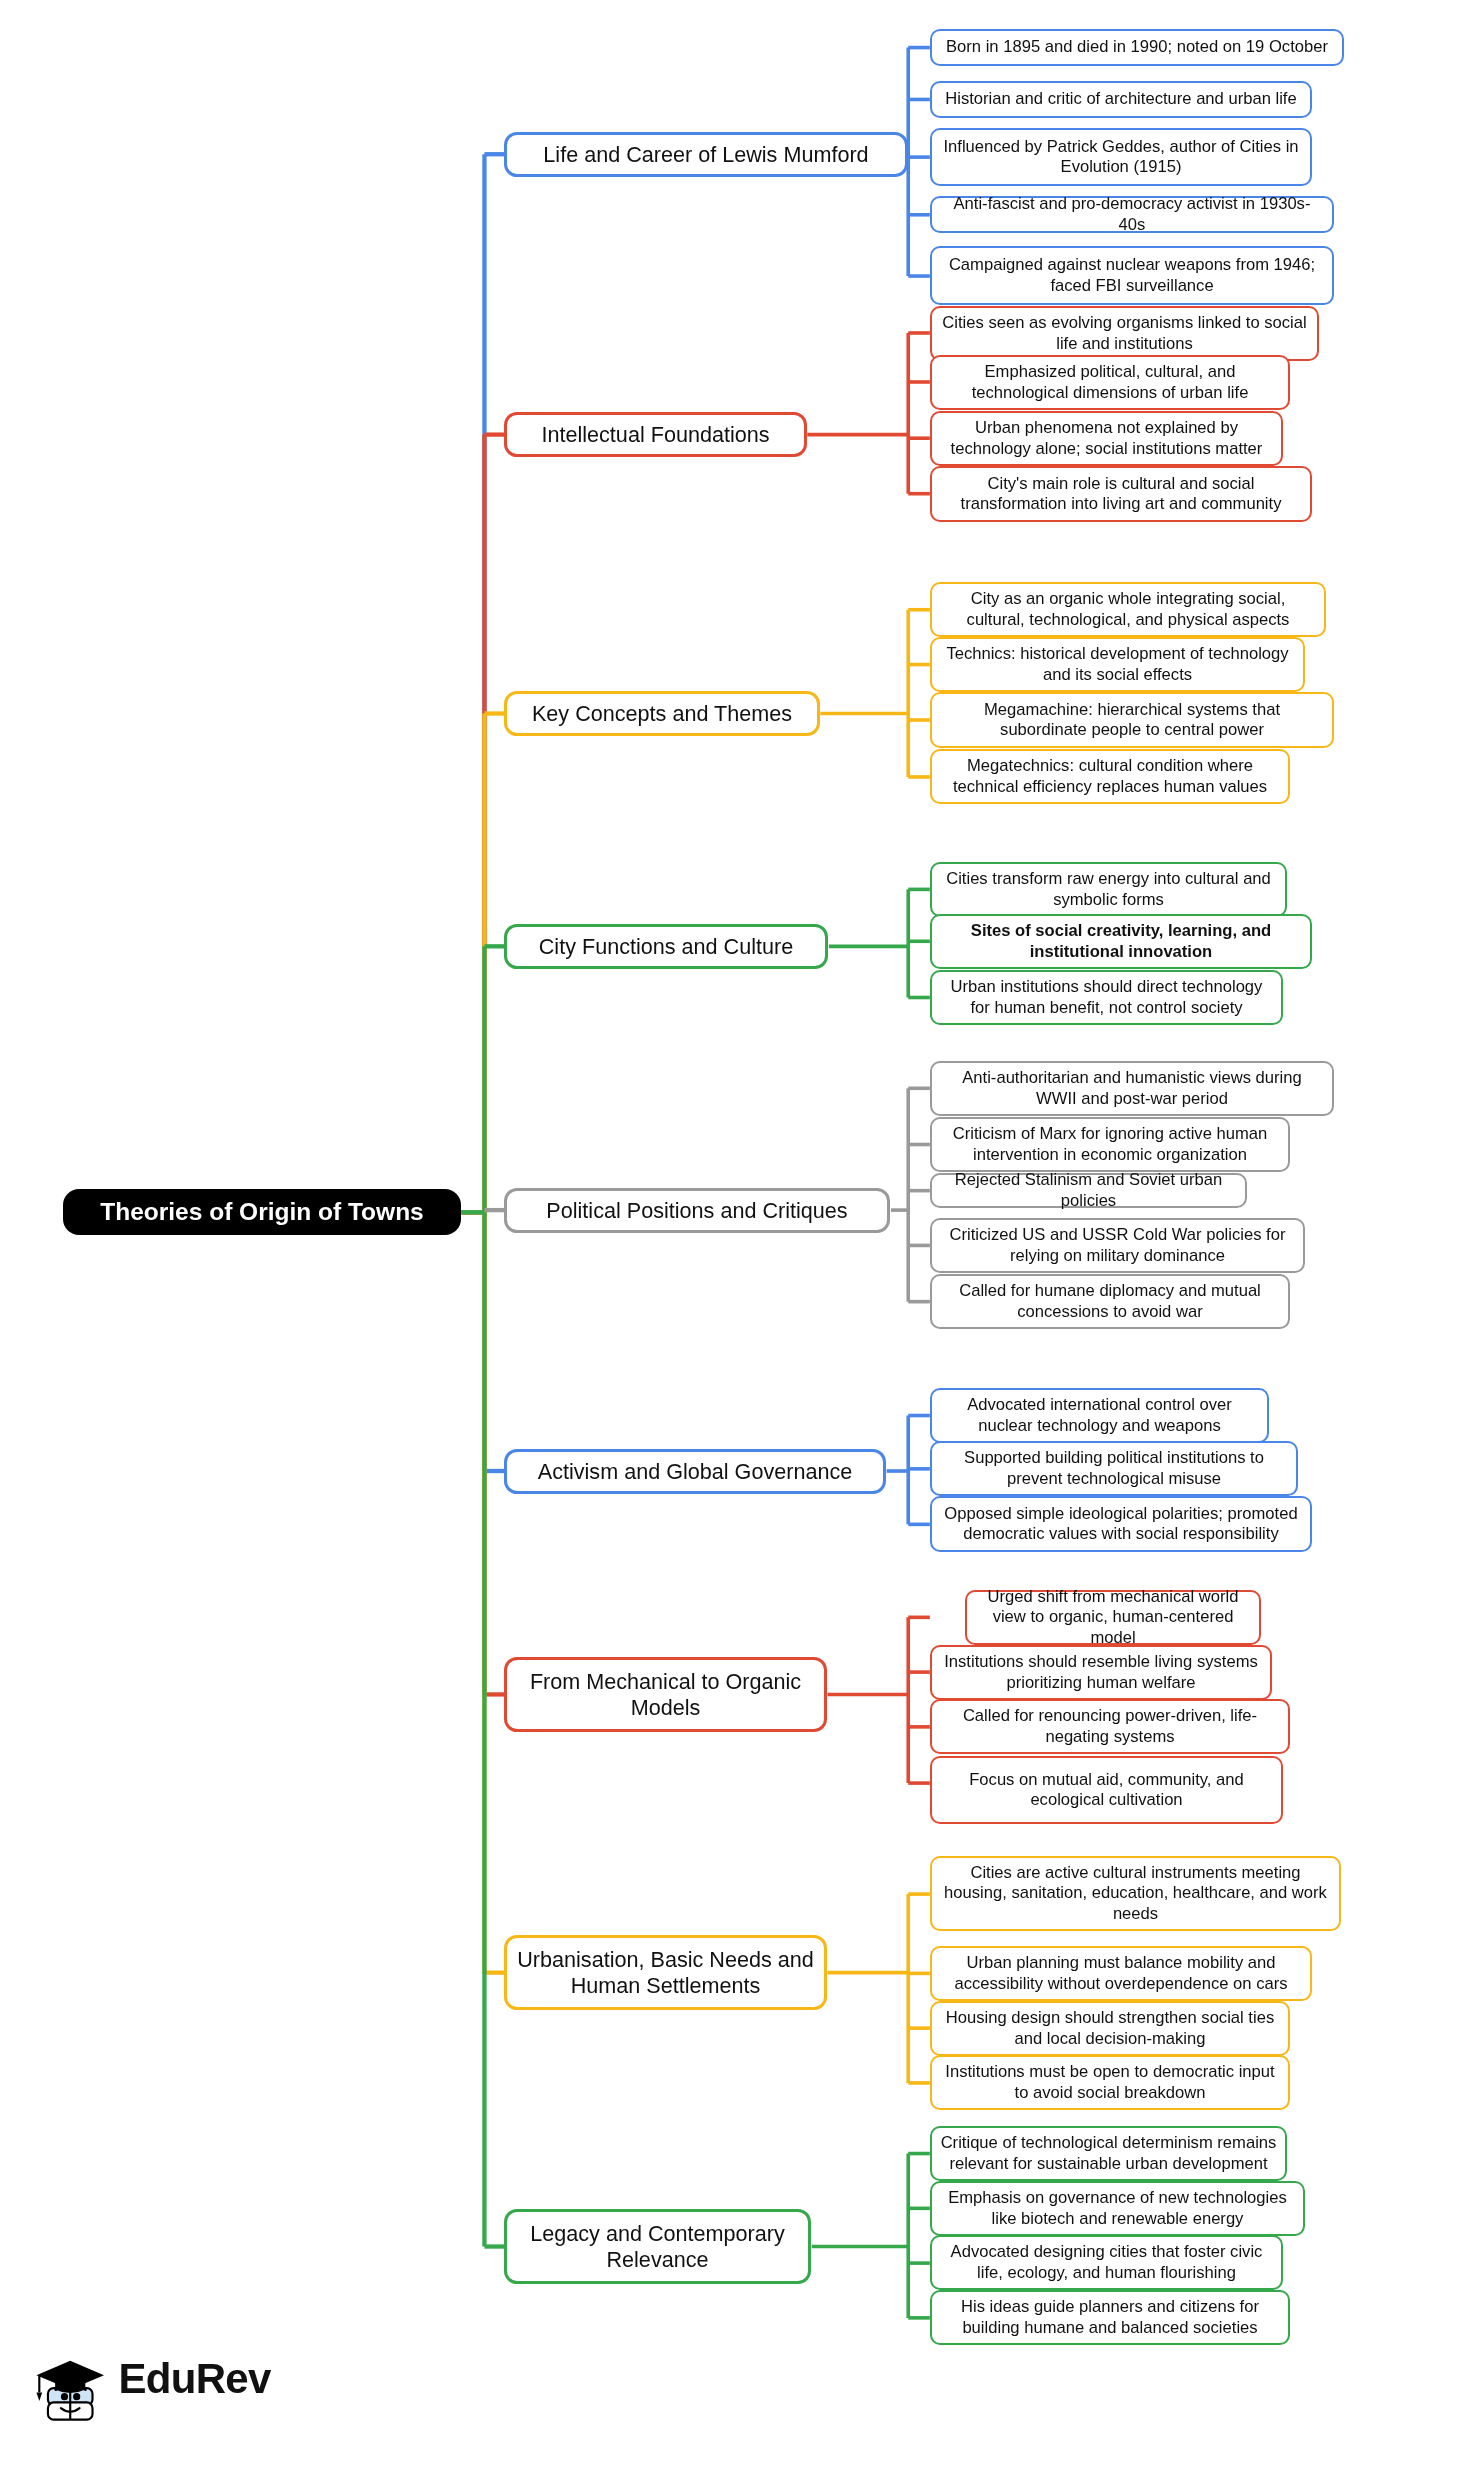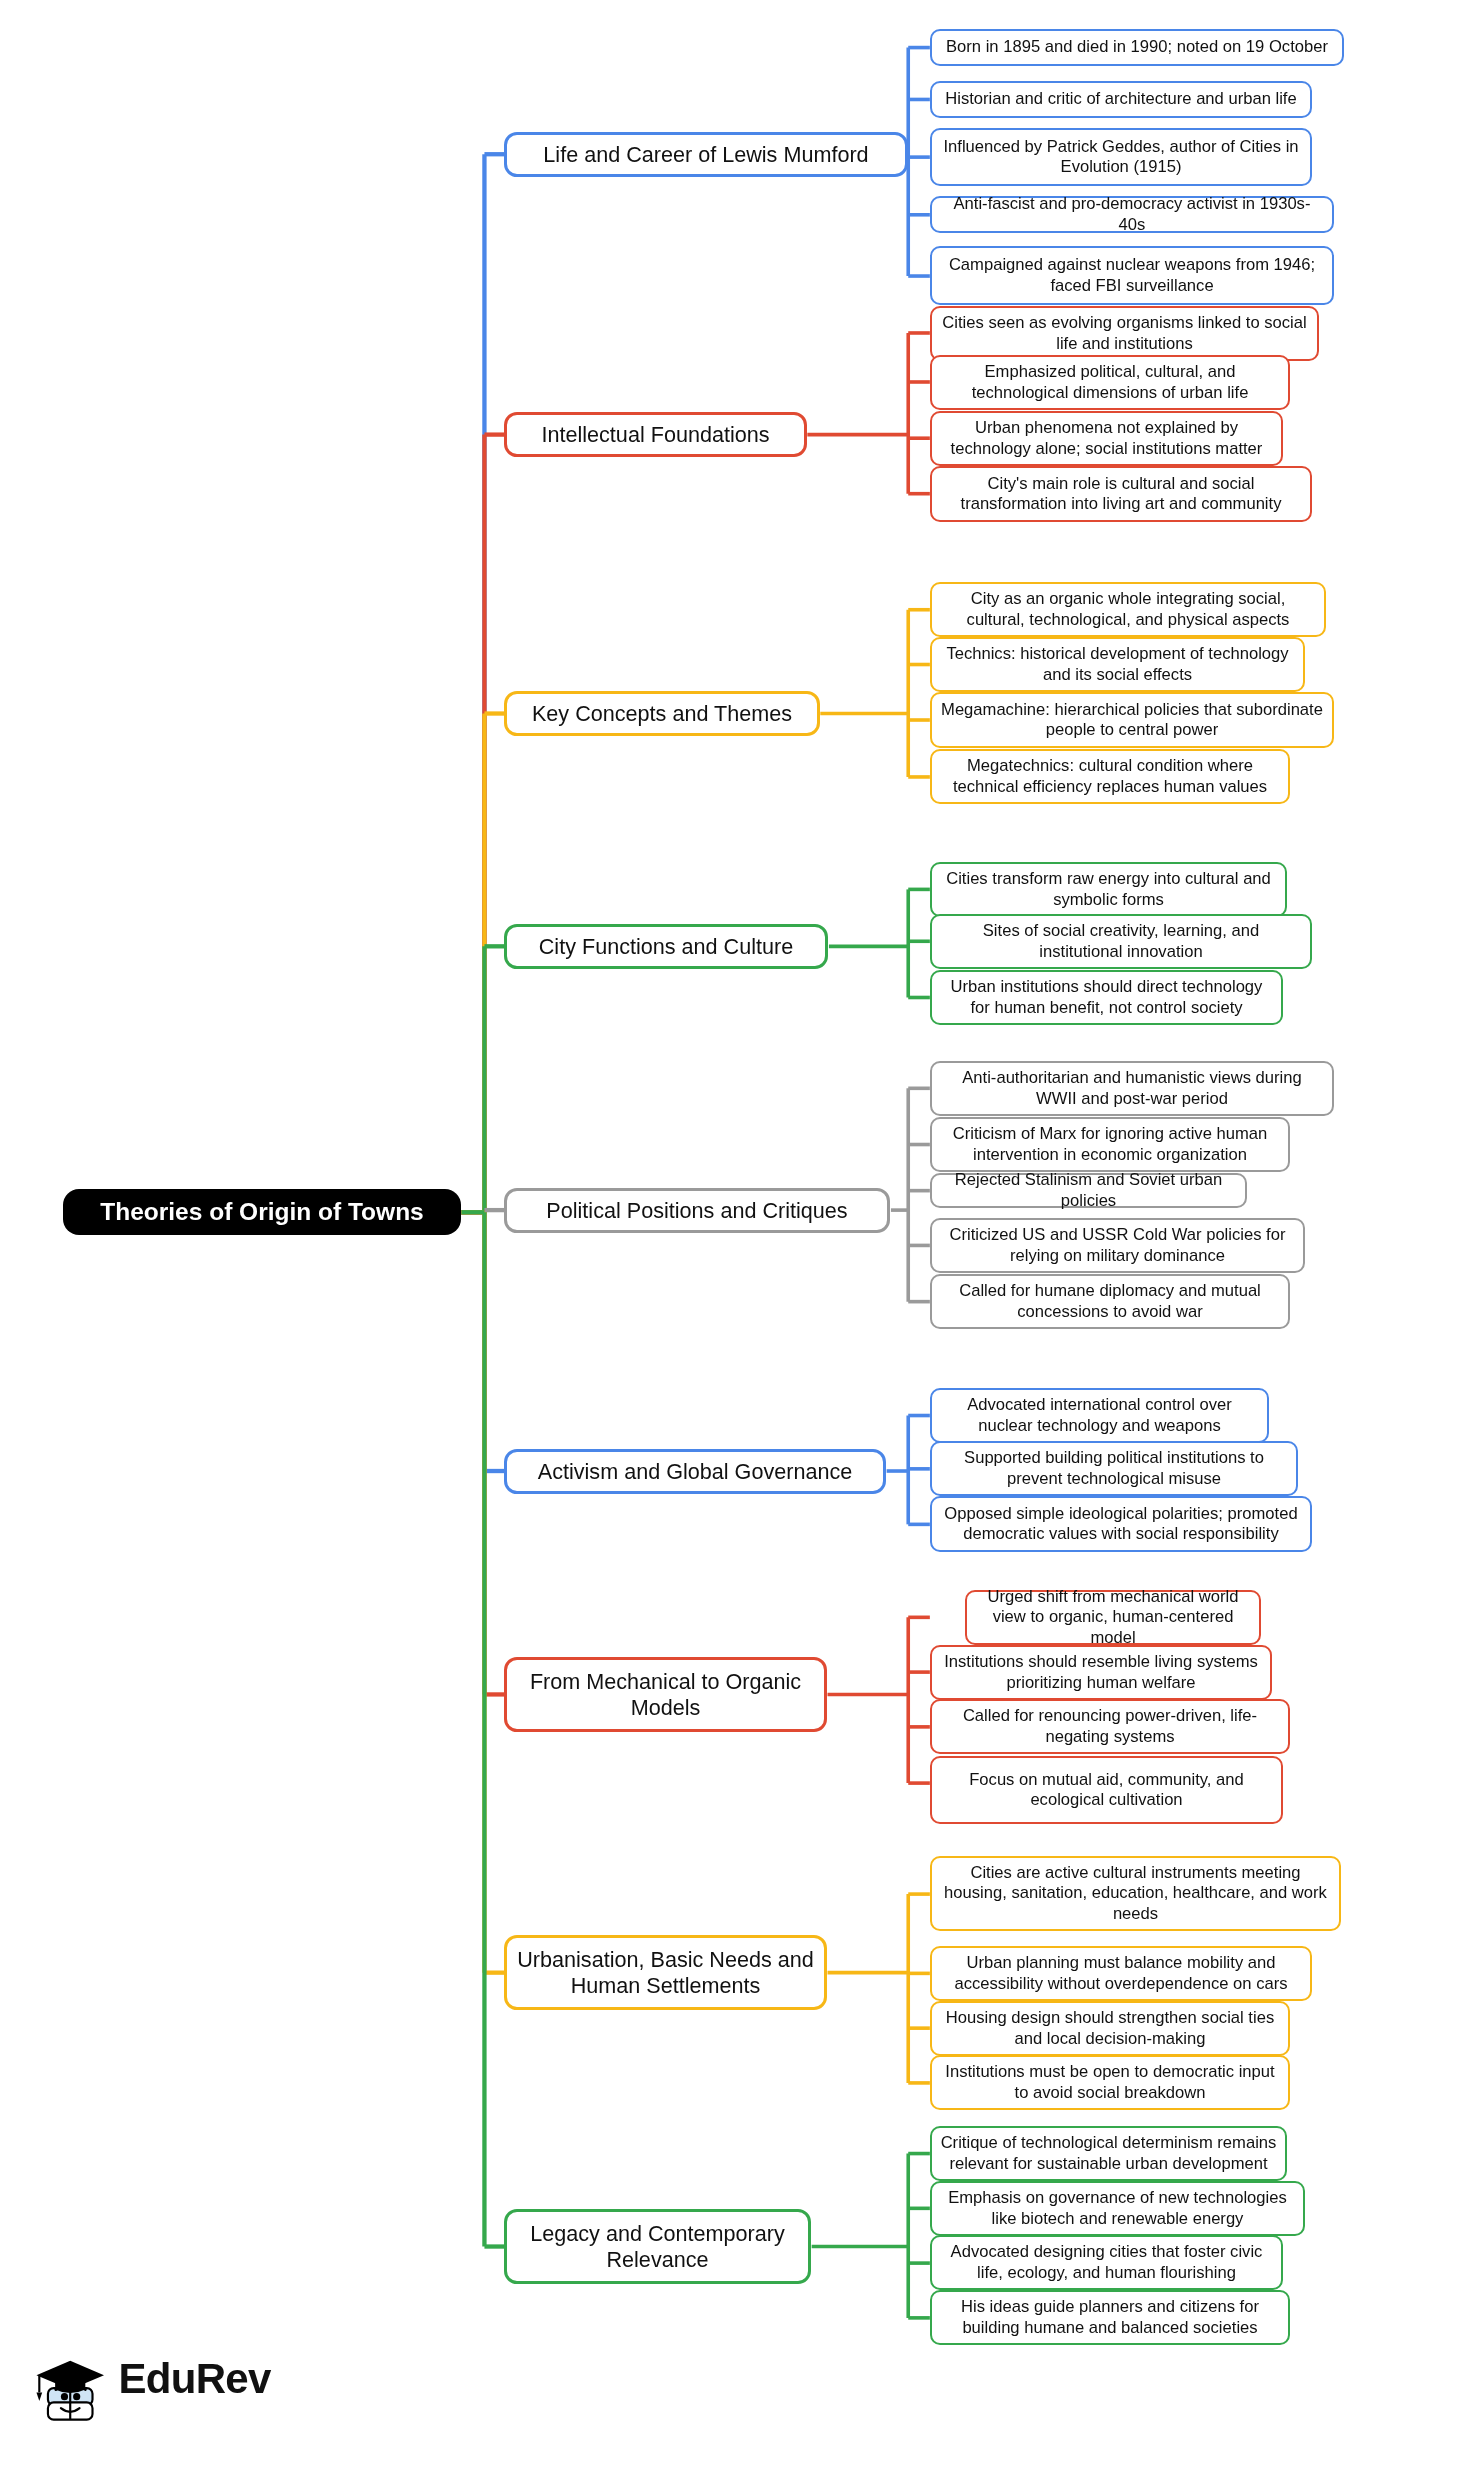--- a/index.html
+++ b/index.html
@@ -227,32 +227,32 @@
       <div class="branch-node" style="left: 504px; top: 691px; width: 316px; height: 45px; border-color: rgb(247, 183, 22);">
         <span>Key Concepts and Themes</span>
       </div>
       <div class="leaf-node" style="left: 930px; top: 582px; width: 396px; height: 55px; border-color: rgb(247, 183, 22);">
         <span>City as an organic whole integrating social, cultural, technological, and physical aspects</span>
       </div>
       <div class="leaf-node" style="left: 930px; top: 637px; width: 375px; height: 55px; border-color: rgb(247, 183, 22);">
         <span>Technics: historical development of technology and its social effects</span>
       </div>
       <div class="leaf-node" style="left: 930px; top: 692px; width: 404px; height: 56px; border-color: rgb(247, 183, 22);">
-        <span>Megamachine: hierarchical policies that subordinate people to central power</span>
+        <span>Megamachine: hierarchical systems that subordinate people to central power</span>
       </div>
       <div class="leaf-node" style="left: 930px; top: 749px; width: 360px; height: 55px; border-color: rgb(247, 183, 22);">
         <span>Megatechnics: cultural condition where technical efficiency replaces human values</span>
       </div>
       <div class="branch-node" style="left: 504px; top: 924px; width: 324px; height: 45px; border-color: rgb(53, 168, 76);">
         <span>City Functions and Culture</span>
       </div>
       <div class="leaf-node" style="left: 930px; top: 862px; width: 357px; height: 55px; border-color: rgb(53, 168, 76);">
         <span>Cities transform raw energy into cultural and symbolic forms</span>
       </div>
-      <div class="leaf-node" style="left: 930px; top: 914px; width: 382px; height: 55px; border-color: rgb(53, 168, 76);">
+      <div class="leaf-node" style="left: 930px; top: 914px; width: 382px; height: 55px; border-color: rgb(53, 168, 76); font-weight: bold;">
         <span>Sites of social creativity, learning, and institutional innovation</span>
       </div>
       <div class="leaf-node" style="left: 930px; top: 970px; width: 353px; height: 55px; border-color: rgb(53, 168, 76);">
         <span>Urban institutions should direct technology for human benefit, not control society</span>
       </div>
       <div class="branch-node" style="left: 504px; top: 1188px; width: 386px; height: 45px; border-color: rgb(154, 154, 154);">
         <span>Political Positions and Critiques</span>
       </div>
       <div class="leaf-node" style="left: 930px; top: 1061px; width: 404px; height: 55px; border-color: rgb(154, 154, 154);">
         <span>Anti-authoritarian and humanistic views during WWII and post-war period</span>

